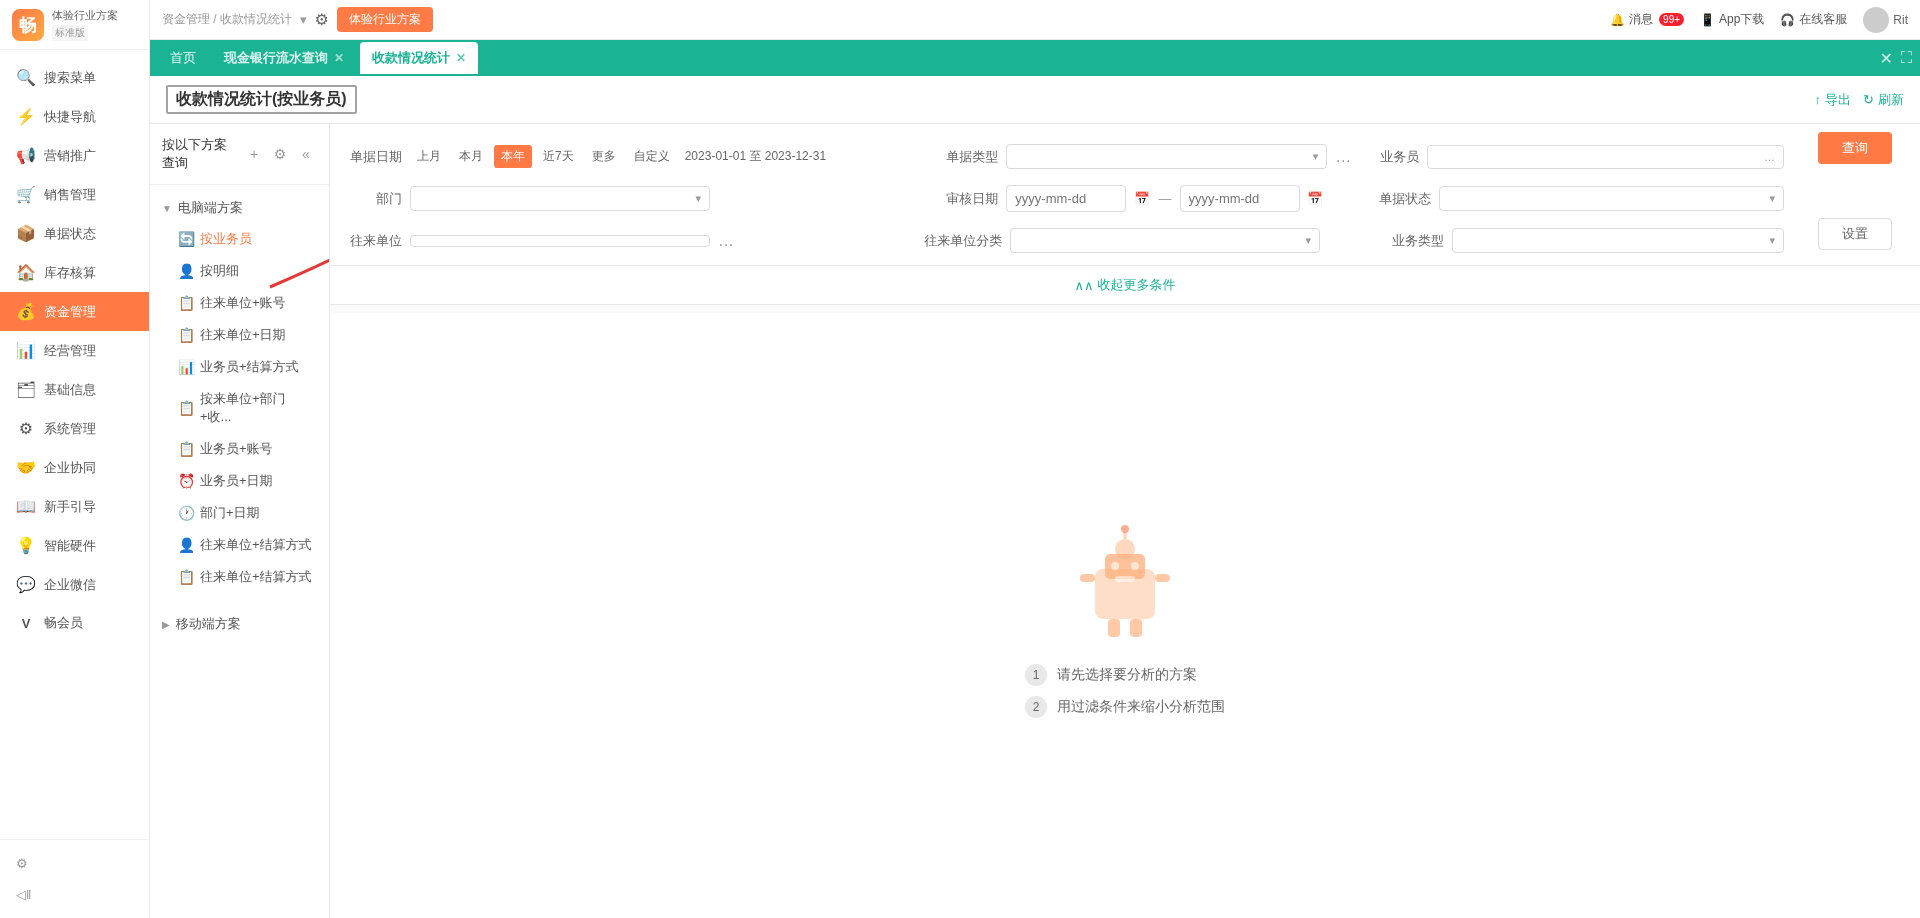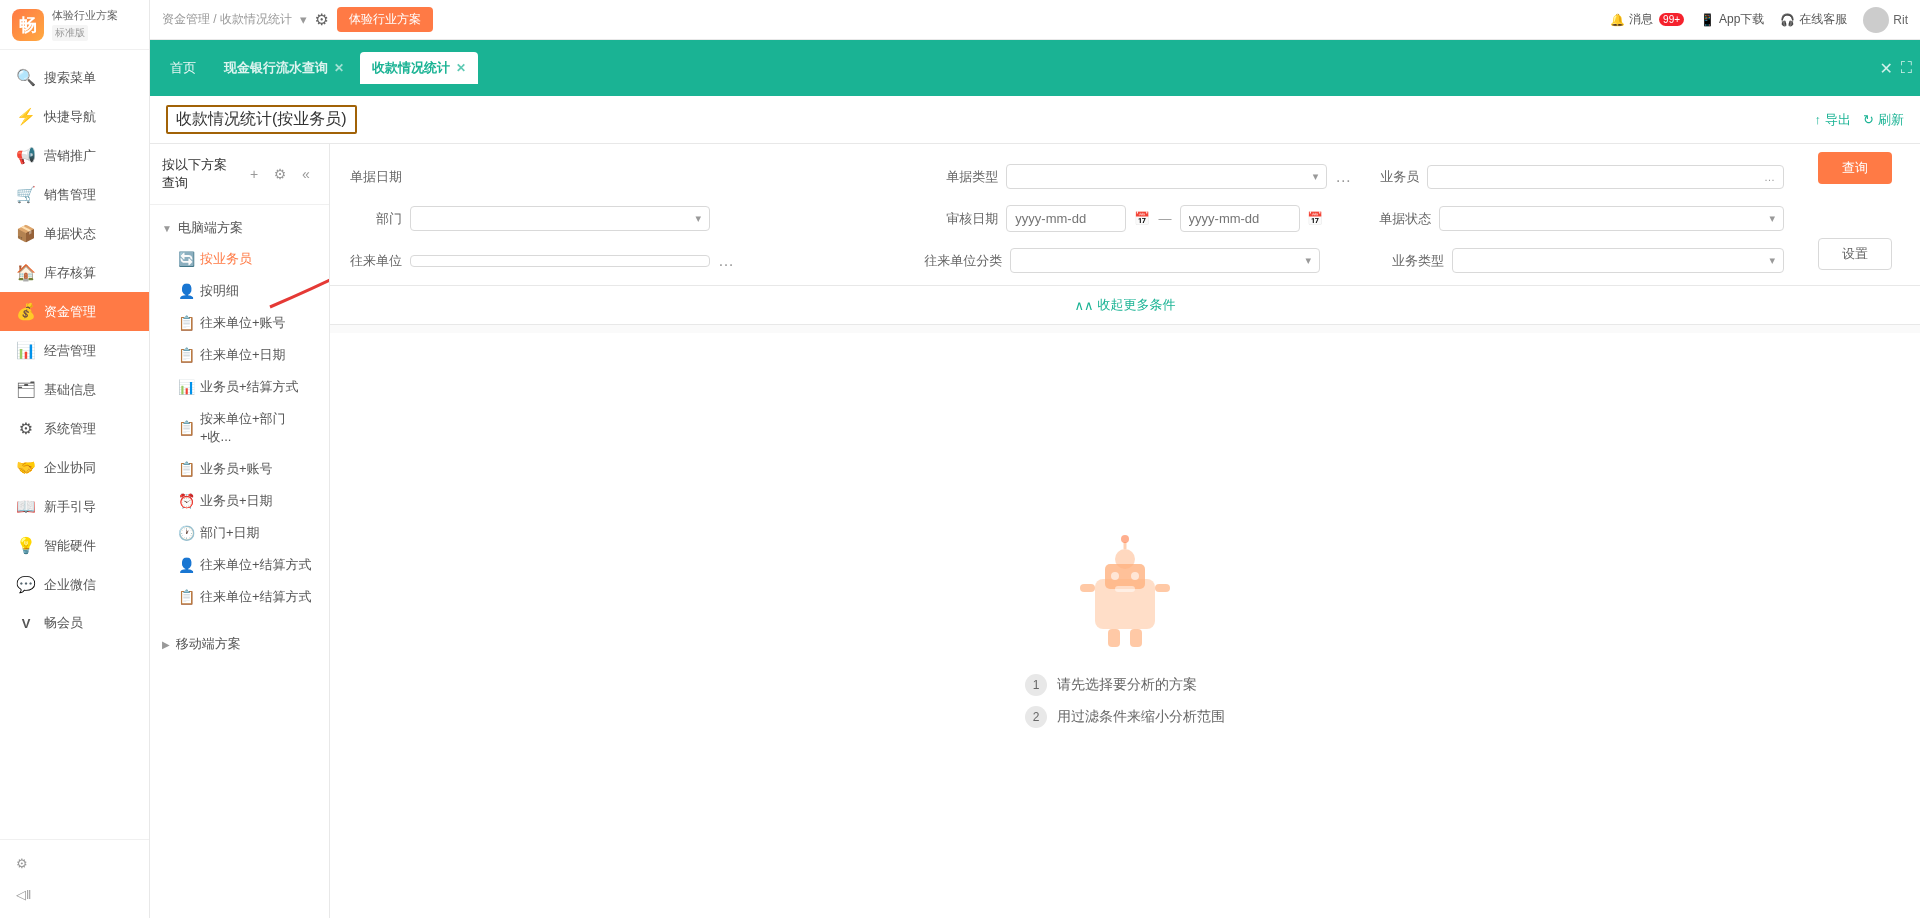--- a/index.html
+++ b/index.html
@@ -151,21 +151,21 @@
       margin-left: 150px;
       margin-top: 40px;
       height: calc(918px - 40px);
       display: flex;
       flex-direction: column;
       background: #f5f5f5;
     }
 
     
     .tab-bar {
-      height: 56px;
+      height: 36px;
       background: #1ab394;
       display: flex;
       align-items: center;
       padding: 0 8px;
       gap: 4px;
     }
     .tab-item {
       height: 32px;
       display: flex;
       align-items: center;
@@ -205,23 +205,23 @@
       height: 48px;
       background: #fff;
       border-bottom: 1px solid #e8e8e8;
       display: flex;
       align-items: center;
       padding: 0 16px;
       justify-content: space-between;
     }
     .page-title {
       font-size: 16px;
-      font-weight: normal;
+      font-weight: bold;
       color: #333;
-      border: 2px solid #a16207;
+      border: 2px solid #a3a3a3;
       padding: 2px 8px;
       border-radius: 2px;
     }
     .page-actions {
       display: flex;
       align-items: center;
       gap: 12px;
     }
     .action-btn {
       display: flex;
@@ -612,20 +612,29 @@
     </div>
 
     <div class="filter-panel">
 
       <div style="background:#fff;border-bottom:1px solid #e8e8e8;padding:12px 120px 0 0;position:relative;">
 
         <div style="display:flex;align-items:center;padding:8px 16px 8px 16px;gap:24px;">
 
           <div style="display:flex;align-items:center;gap:8px;flex:1.4;">
             <span style="color:#666;font-size:13px;min-width:56px;text-align:right;">单据日期</span>
+            <div style="display:flex;align-items:center;gap:4px;">
+              <span style="padding:3px 7px;font-size:12px;cursor:pointer;color:#666;">上月</span>
+              <span style="padding:3px 7px;font-size:12px;cursor:pointer;color:#666;">本月</span>
+              <span style="padding:3px 7px;font-size:12px;cursor:pointer;color:#fff;background:#ff7a45;border-radius:3px;">本年</span>
+              <span style="padding:3px 7px;font-size:12px;cursor:pointer;color:#666;">近7天</span>
+              <span style="padding:3px 7px;font-size:12px;cursor:pointer;color:#666;">更多</span>
+              <span style="padding:3px 7px;font-size:12px;cursor:pointer;color:#666;">自定义</span>
+              <span style="font-size:12px;color:#666;margin-left:4px;">2023-01-01 至 2023-12-31</span>
+            </div>
           </div>
 
           <div style="display:flex;align-items:center;gap:8px;flex:1;">
             <span style="color:#666;font-size:13px;min-width:56px;text-align:right;">单据类型</span>
             <div style="flex:1;border:1px solid #d9d9d9;border-radius:4px;padding:5px 8px;font-size:13px;display:flex;align-items:center;justify-content:space-between;background:#fff;cursor:pointer;">
               <span></span>
               <span style="color:#999;font-size:11px;">▾</span>
             </div>
             <span style="font-size:16px;color:#999;cursor:pointer;">…</span>
           </div>

